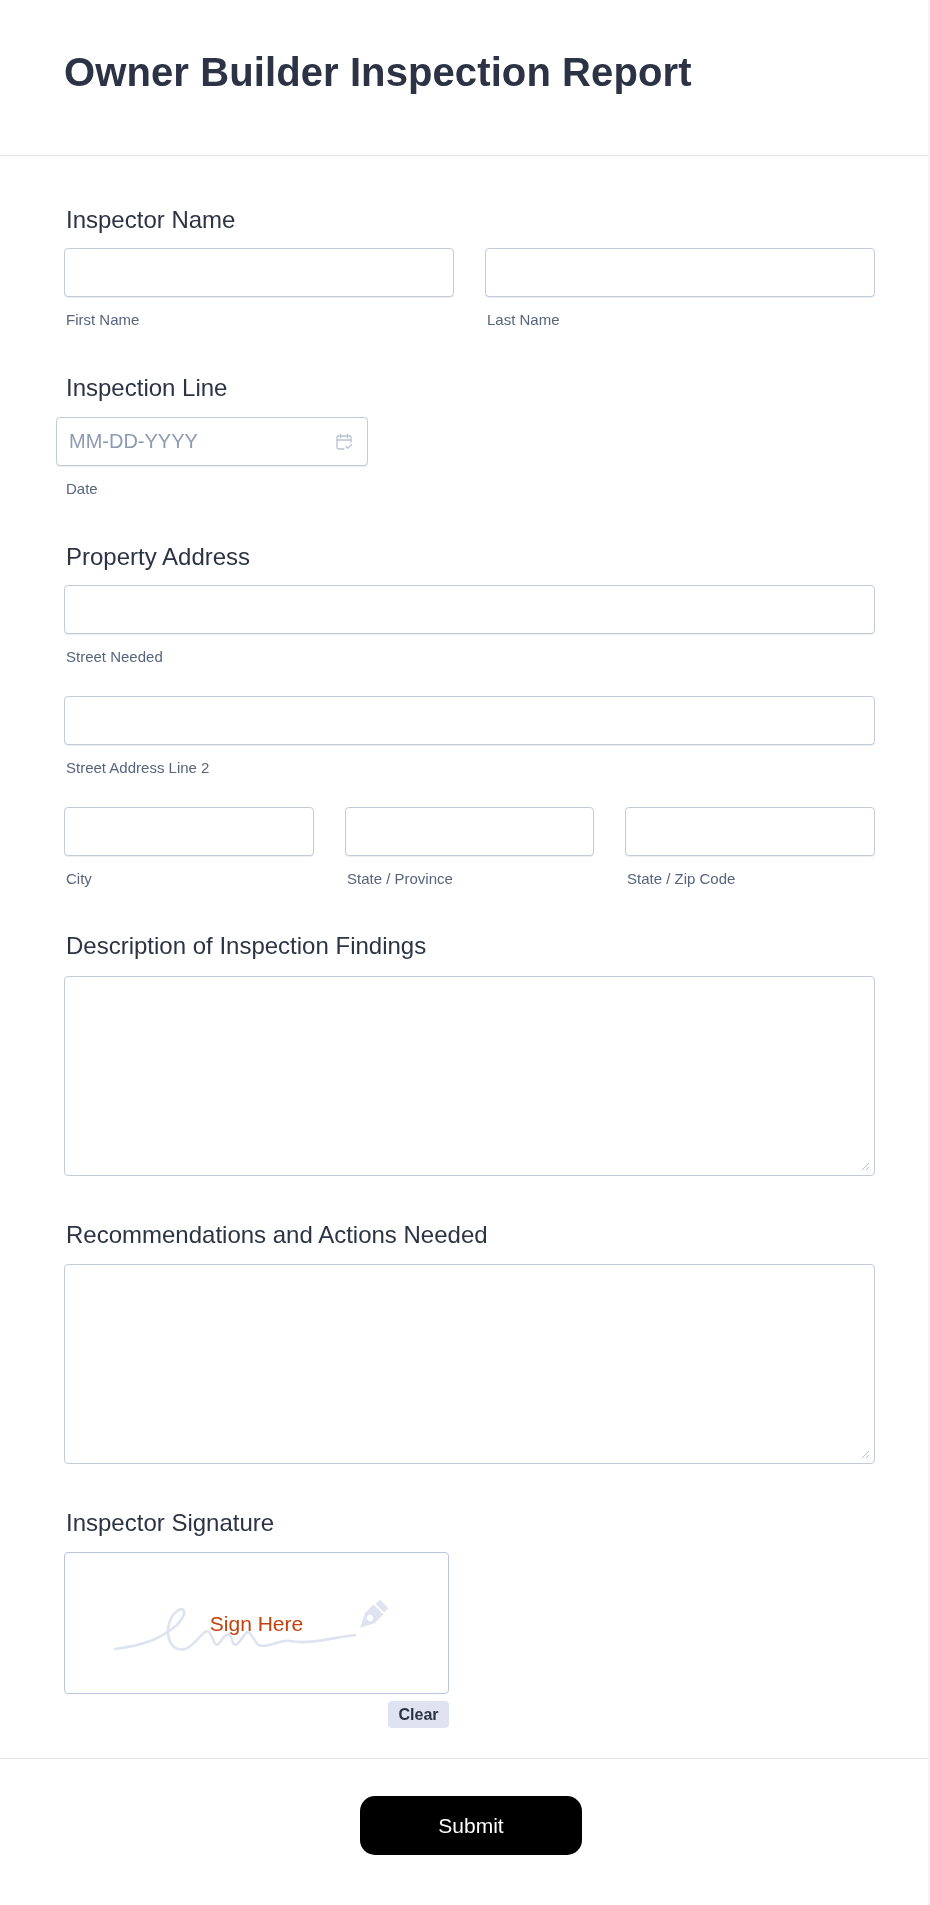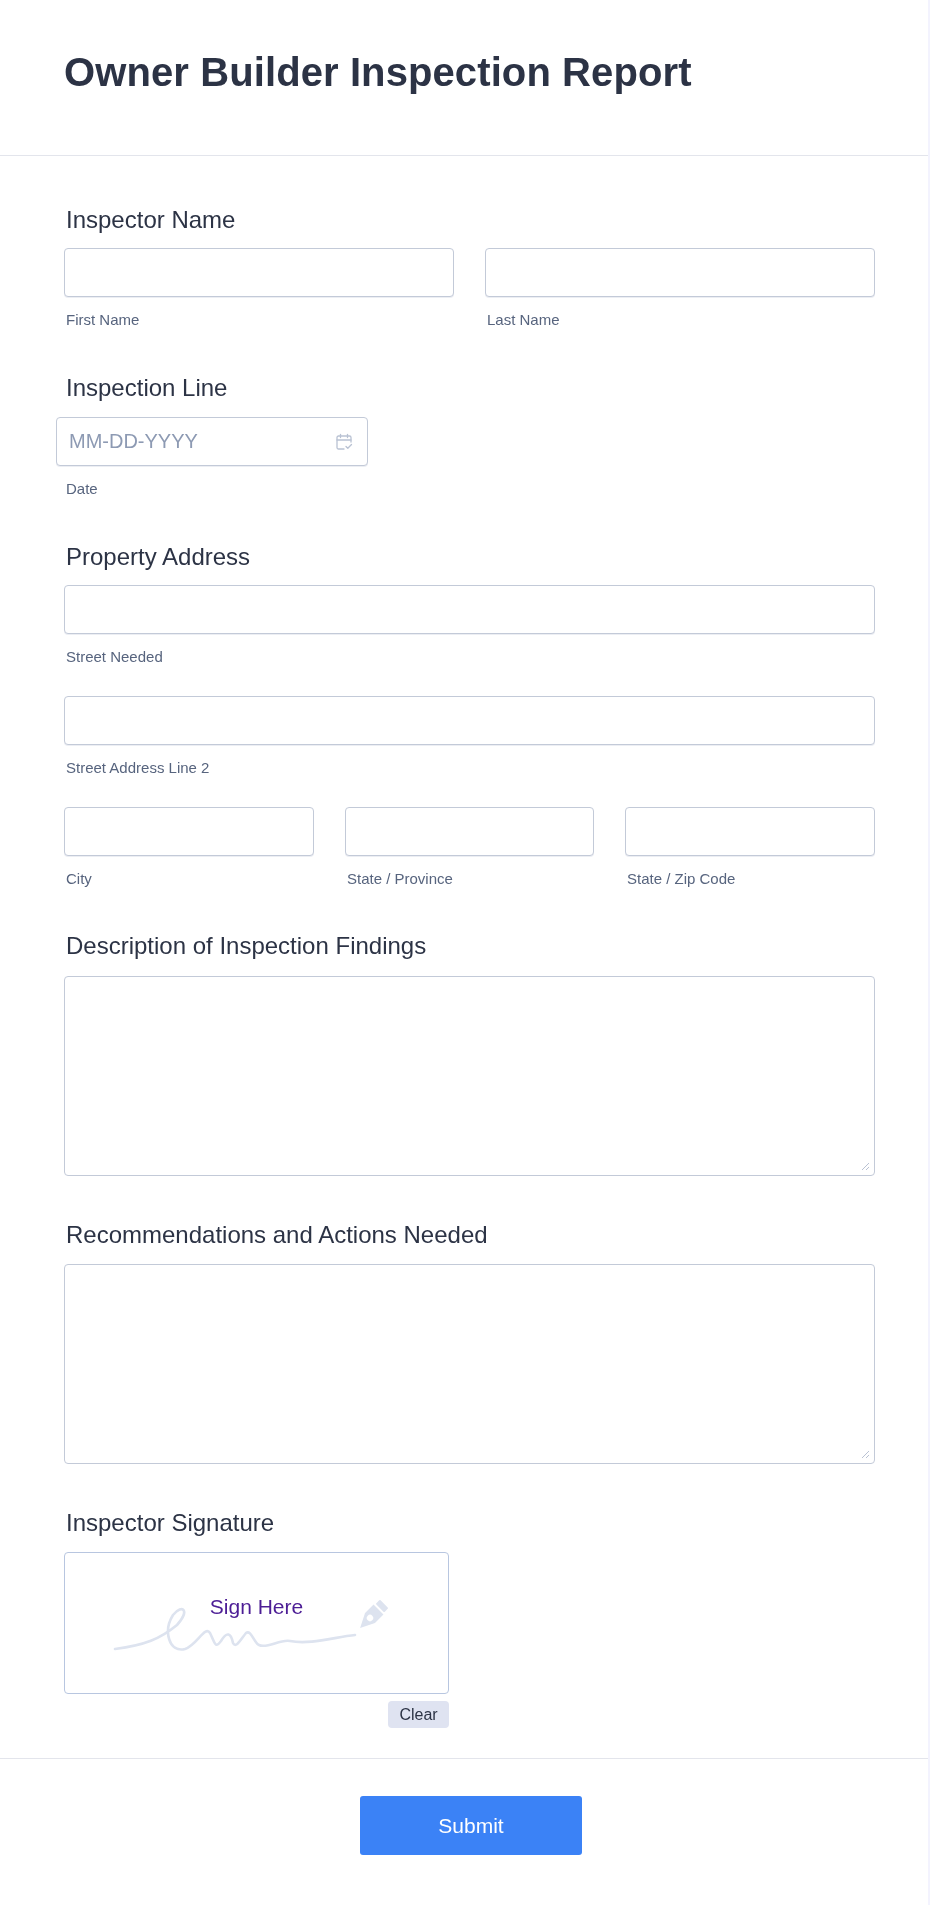--- a/index.html
+++ b/index.html
@@ -12,23 +12,23 @@
     .q-label { position: absolute; left: 66px; font-size: 24px; color: #2c3345; white-space: nowrap; }
     .sub-label { position: absolute; font-size: 15px; color: #57647e; white-space: nowrap; }
     .input { position: absolute; height: 49px; border: 1px solid #c3cad8; border-radius: 4px; background: #fff; box-shadow: 0 1px 0 rgba(200,205,220,0.35); }
     .input input { width: 100%; height: 100%; border: none; outline: none; background: transparent; padding: 0 12px; font-size: 20px; font-family: "Liberation Sans", "DejaVu Sans", sans-serif; color: #2c3345; }
     .input input::placeholder { color: #8d9ab3; }
     .textarea { position: absolute; border: 1px solid #c3cad8; border-radius: 4px; background: #fff; }
     .textarea textarea { width: 100%; height: 100%; border: none; outline: none; resize: none; background: transparent; padding: 10px 12px; font-family: "Liberation Sans", "DejaVu Sans", sans-serif; font-size: 16px; }
     .resize-grip { position: absolute; right: 4px; bottom: 4px; width: 10px; height: 10px; }
     .cal-icon { position: absolute; right: 14px; top: 15px; width: 18px; height: 18px; }
     .sig-box { position: absolute; border: 1px solid #b8c6e0; border-radius: 4px; background: #fff; }
-    .sig-text { position: absolute; left: 0; width: 100%; text-align: center; top: 42px; font-size: 21px; color: #4c1d95; }
+    .sig-text { position: absolute; left: 0; width: 100%; text-align: center; top: 59px; font-size: 21px; color: #c2410c; }
     .clear-btn { position: absolute; background: #dfe3f1; border-radius: 4px; border: none; font-size: 16px; color: #2c3345; font-family: "Liberation Sans", "DejaVu Sans", sans-serif; display: flex; align-items: center; justify-content: center; }
-    .submit-btn { position: absolute; background: #3b82f6; border-radius: 3px; border: none; color: #ffffff; font-size: 21px; font-family: "Liberation Sans", "DejaVu Sans", sans-serif; display: flex; align-items: center; justify-content: center; }
+    .submit-btn { position: absolute; background: #000000; border-radius: 15px; border: none; color: #ffffff; font-size: 21px; font-family: "Liberation Sans", "DejaVu Sans", sans-serif; display: flex; align-items: center; justify-content: center; }
   </style>
 </head>
 <body>
 
 <div class="page-edge"></div>
 
 <h1 class="title">Owner Builder Inspection Report</h1>
 <div class="divider" style="top:155px;"></div>
 
 <label class="q-label" style="top:206px;">Inspector Name</label>
@@ -107,16 +107,16 @@
     <path d="M50 96 C 80 92, 95 86, 112 72 C 125 58, 118 50, 108 62 C 98 78, 104 100, 120 96 C 132 92, 140 72, 145 80 C 150 90, 150 96, 156 88 C 162 78, 166 80, 168 90 C 171 96, 176 86, 181 80 C 186 76, 189 90, 194 92 C 202 96, 215 86, 225 88 C 245 92, 270 84, 290 82" fill="none" stroke="#dde3ef" stroke-width="2.6" stroke-linecap="round"></path>
   </svg>
   <svg class="abs" style="left:287px; top:45px;" width="36" height="40" viewBox="0 0 36 40">
     <g transform="rotate(45 18 20)">
       <rect x="12" y="0" width="12" height="6" rx="1" fill="#dde3ef"></rect>
       <path d="M11 8 H25 L25 20 L18 34 L11 20 Z" fill="#dde3ef"></path>
       <circle cx="18" cy="20" r="3.2" fill="#ffffff"></circle>
     </g>
   </svg>
 </div>
-<button class="clear-btn" style="left:388px; top:1701px; width:61px; height:27px;">Clear</button>
+<button class="clear-btn" style="left:388px; top:1701px; width:61px; height:27px;font-weight:bold;">Clear</button>
 
 <div class="divider" style="top:1758px;"></div>
 <button class="submit-btn" style="left:360px; top:1796px; width:222px; height:59px;">Submit</button>
 
 </body></html>

